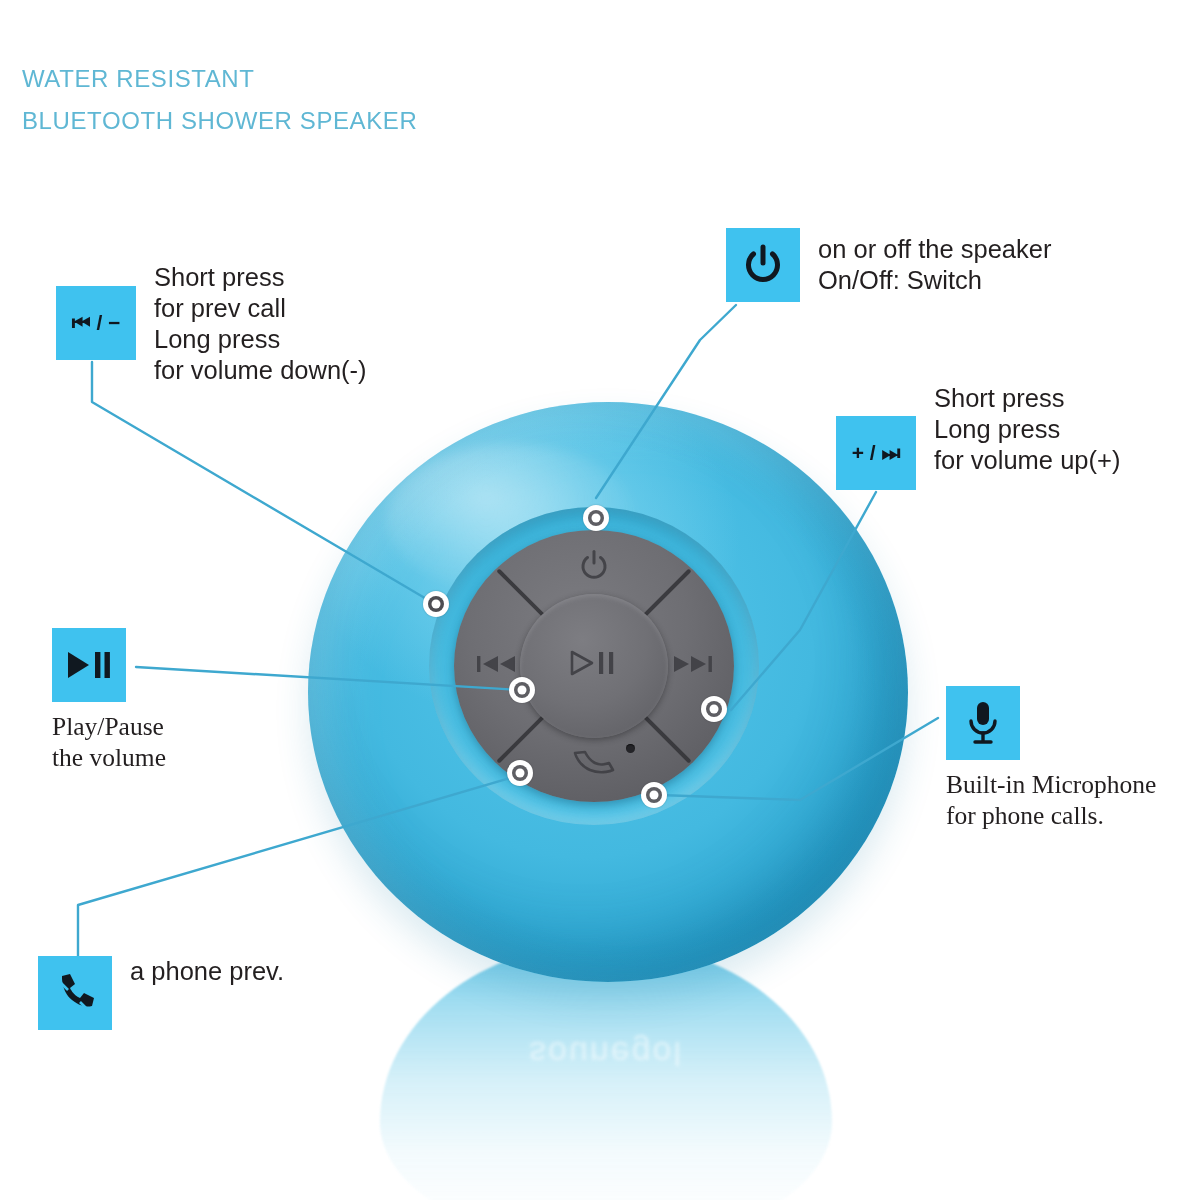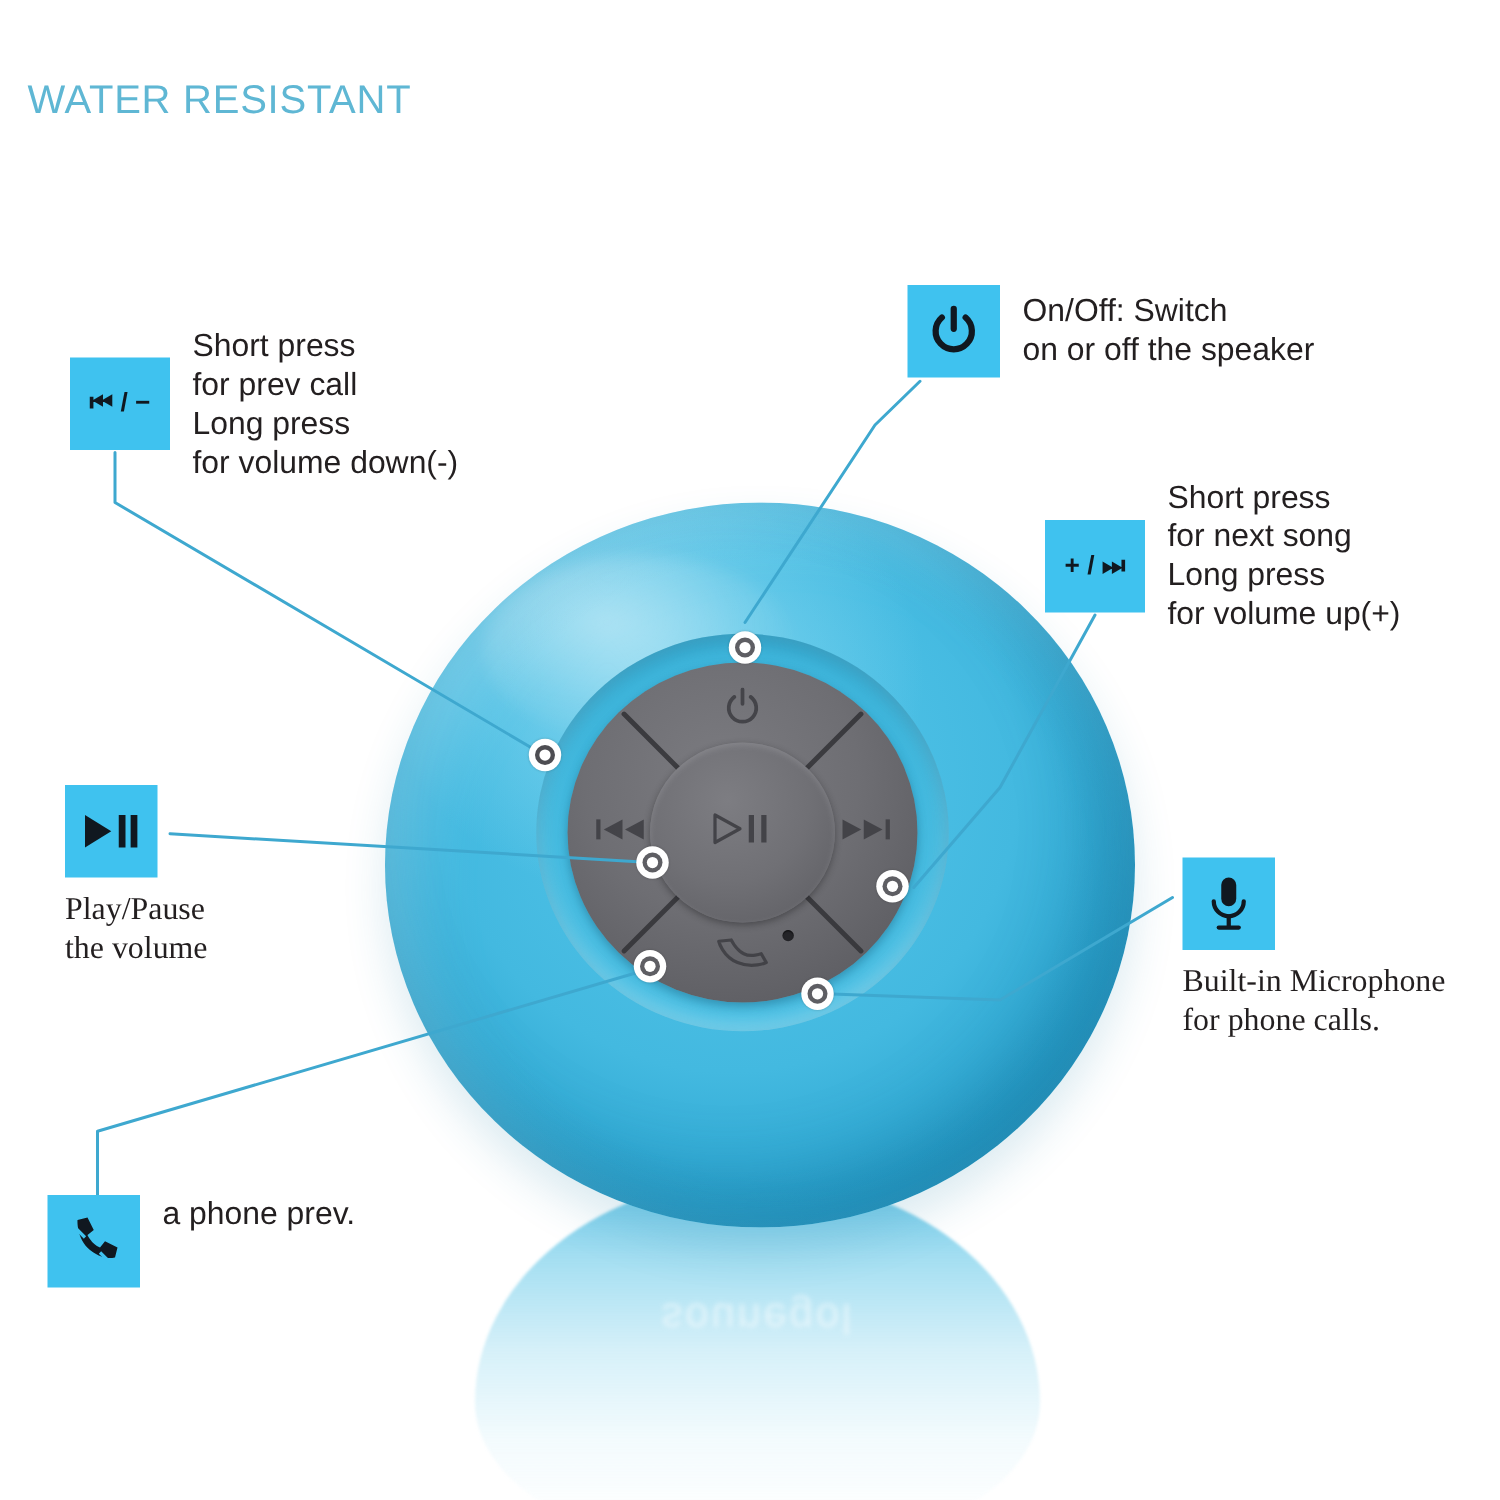--- a/index.html
+++ b/index.html
@@ -21,21 +21,21 @@
   }
 
   
   #title-block {
     position: absolute;
     left: 22px;
     top: 58px;
     width: 640px;
   }
   .title-line {
-    font-size: 32px;
+    font-size: 24px;
     letter-spacing: 0.6px;
     line-height: 42px;
     color: #5fb7d4;
     font-weight: 400;
     white-space: nowrap;
   }
 
   
   #speaker-stage {
     position: absolute;
@@ -278,20 +278,21 @@
   #callout-next .callout-text  { margin-top: -33px; }
   #callout-power .callout-text { margin-top: 6px; }
 </style>
 </head>
 <body>
 
 <div id="page">
 
   <div id="title-block">
     <div class="title-line">WATER RESISTANT</div>
+    <div class="title-line">BLUETOOTH SHOWER SPEAKER</div>
   </div>
 
   <div id="speaker-stage">
 
     <div id="speaker-reflection">
       <div id="reflection-brand">sounegol</div>
     </div>
 
     <div id="speaker-body">
       <div id="speaker-highlight"></div>
@@ -386,32 +387,31 @@
   </div>
 
   <div class="callout row" id="callout-power">
     <div class="badge">
       <svg width="40" height="42" viewBox="0 0 40 42" aria-hidden="true">
         <path d="M10.5 10 A14.5 14.5 0 1 0 29.5 10" fill="none" stroke="#101820" stroke-width="5" stroke-linecap="round"></path>
         <line x1="20" y1="3" x2="20" y2="19" stroke="#101820" stroke-width="5" stroke-linecap="round"></line>
       </svg>
     </div>
     <div class="callout-text">
+      <div>on or off the speaker</div>
       <div>On/Off: Switch</div>
-      <div>on or off the speaker</div>
     </div>
   </div>
 
   <div class="callout row" id="callout-next">
     <div class="badge wide">
       <span class="badge-text">+ / ⏭</span>
     </div>
     <div class="callout-text">
       <div>Short press</div>
-      <div>for next song</div>
       <div>Long press</div>
       <div>for volume up(+)</div>
     </div>
   </div>
 
   <div class="callout stack" id="callout-play">
     <div class="badge">
       <svg width="48" height="30" viewBox="0 0 48 30" aria-hidden="true">
         <polygon points="3,2 3,28 24,15" fill="#101820"></polygon>
         <rect x="30" y="2" width="5.4" height="26" fill="#101820"></rect>

